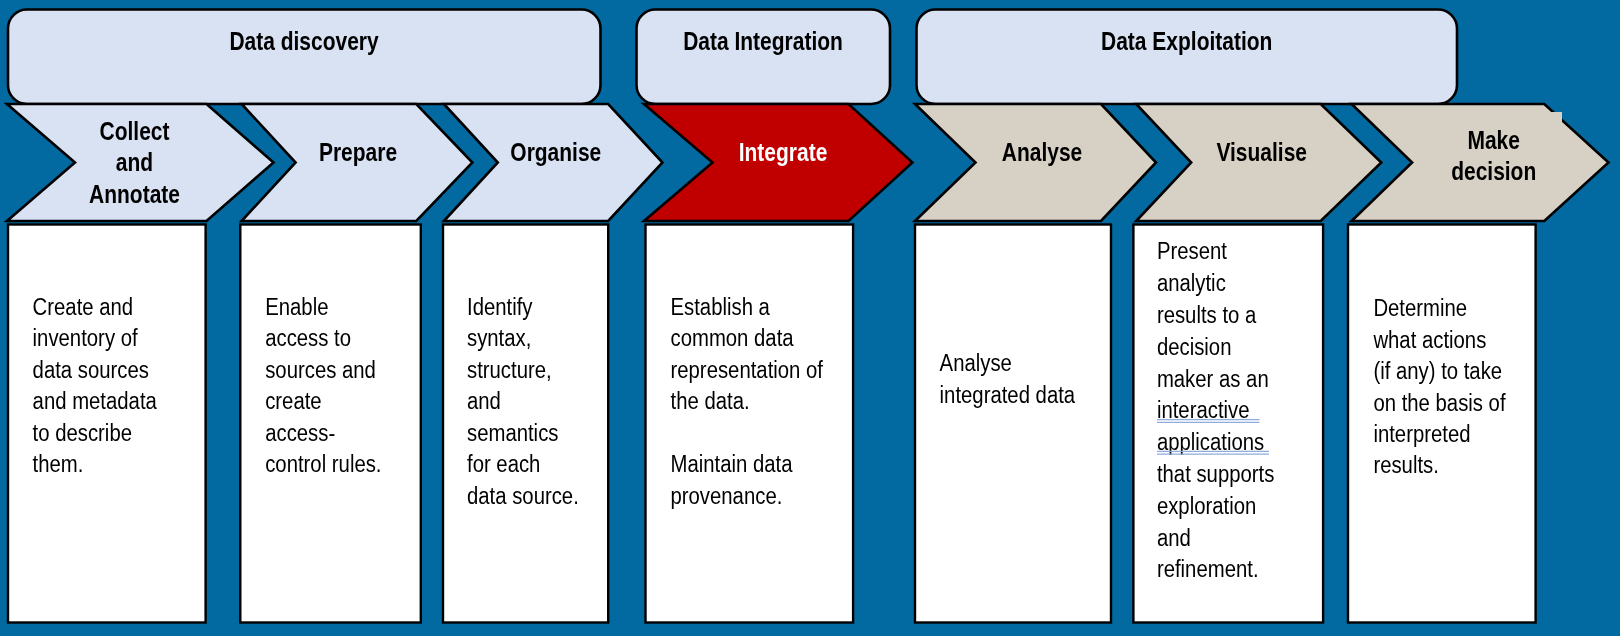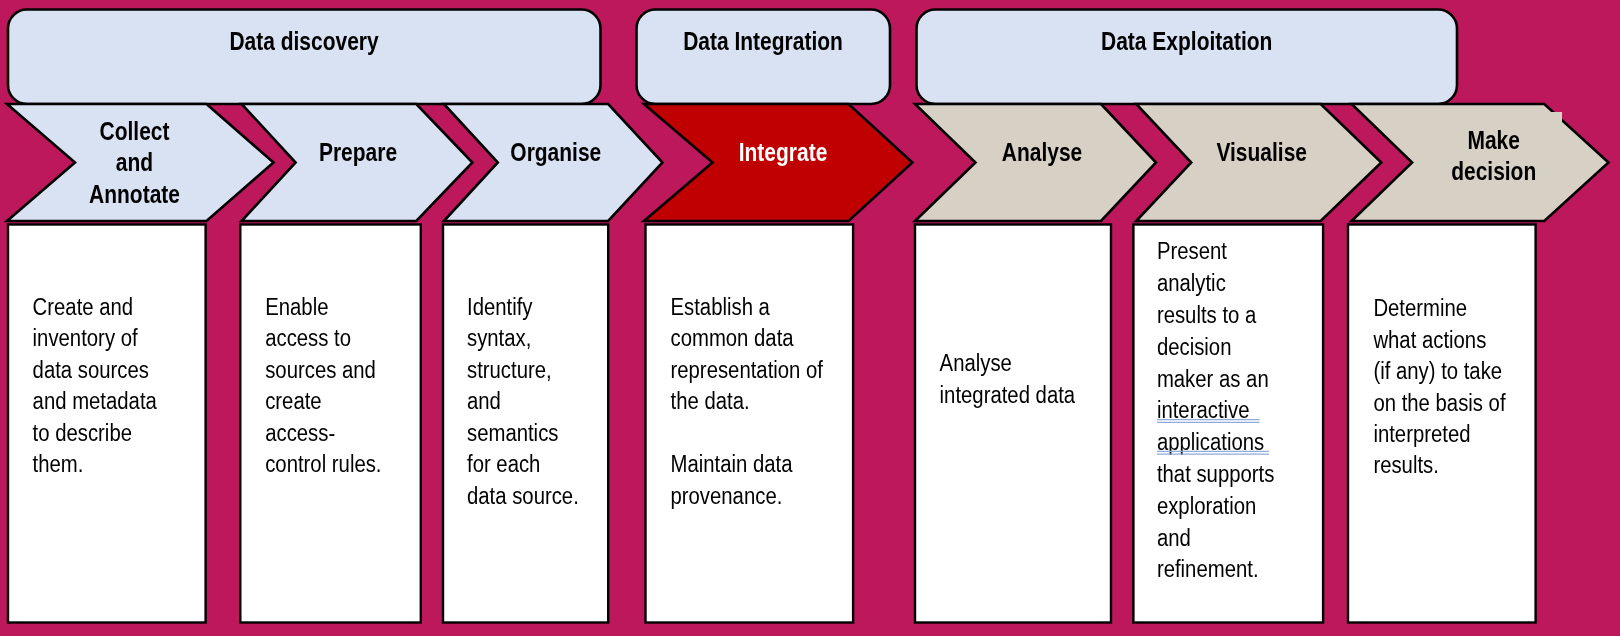--- a/index.html
+++ b/index.html
@@ -1,16 +1,16 @@
 <!DOCTYPE html>
 <html><head>
 <meta charset="utf-8">
 <style>
 html,body{margin:0;padding:0;background:#ffffff;}
-#stage{position:relative;width:1620px;height:636px;background:#be185d;overflow:hidden;}
+#stage{position:relative;width:1620px;height:636px;background:#0369a1;overflow:hidden;}
 svg text{font-family:"Liberation Sans", sans-serif;}
 </style>
 </head>
 <body>
 <div id="stage">
 <svg width="1620" height="636" viewBox="0 0 1620 636">
 
   <g fill="#d9e2f3" stroke="#000000" stroke-width="2.6">
     <rect x="8" y="9.5" width="592.5" height="94.5" rx="19" ry="19"></rect>
     <rect x="636.5" y="9.5" width="253.5" height="94.5" rx="19" ry="19"></rect>

